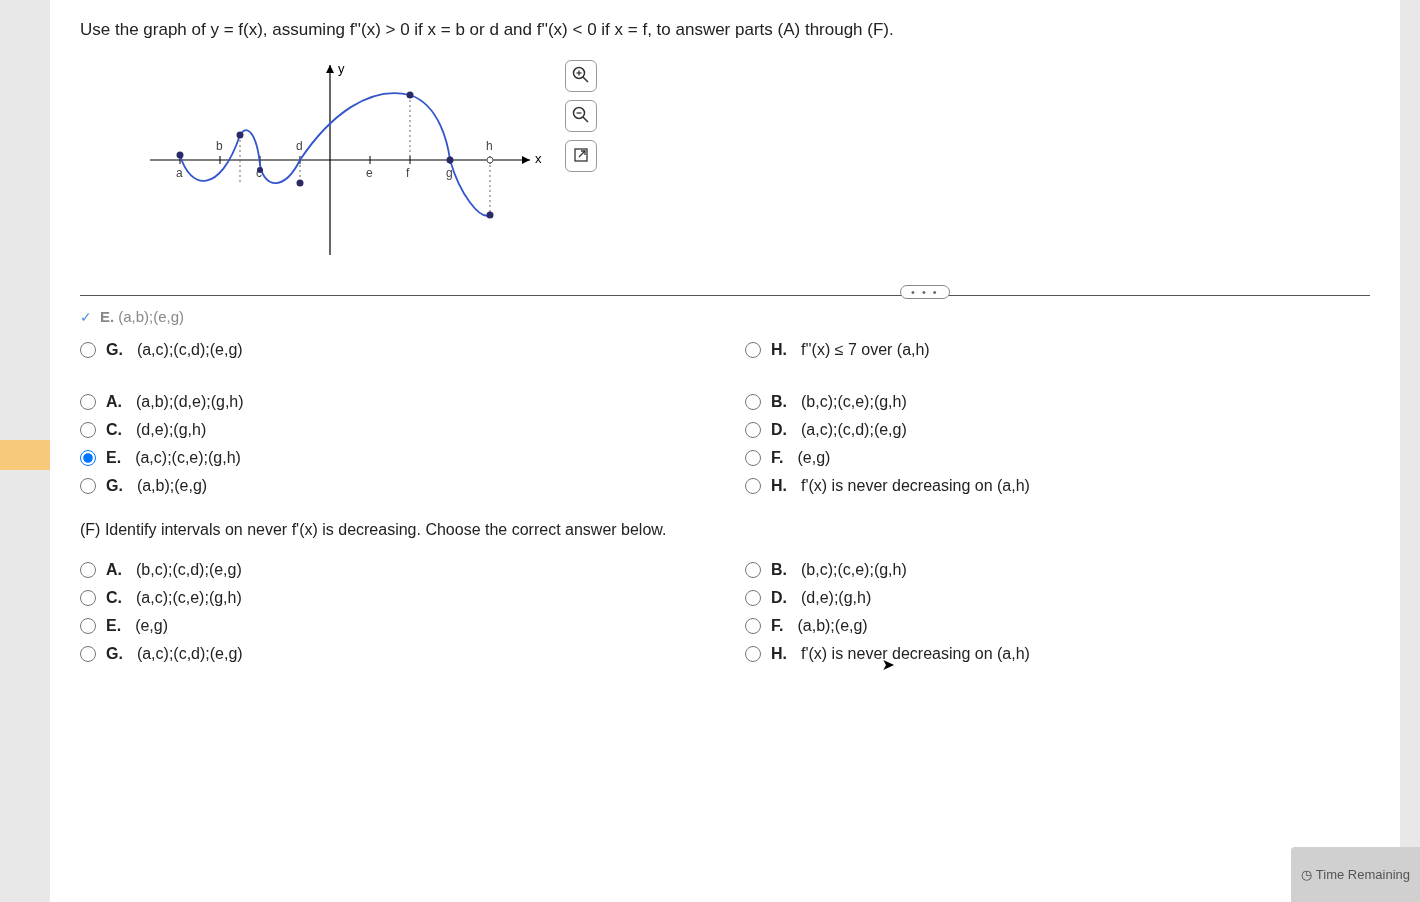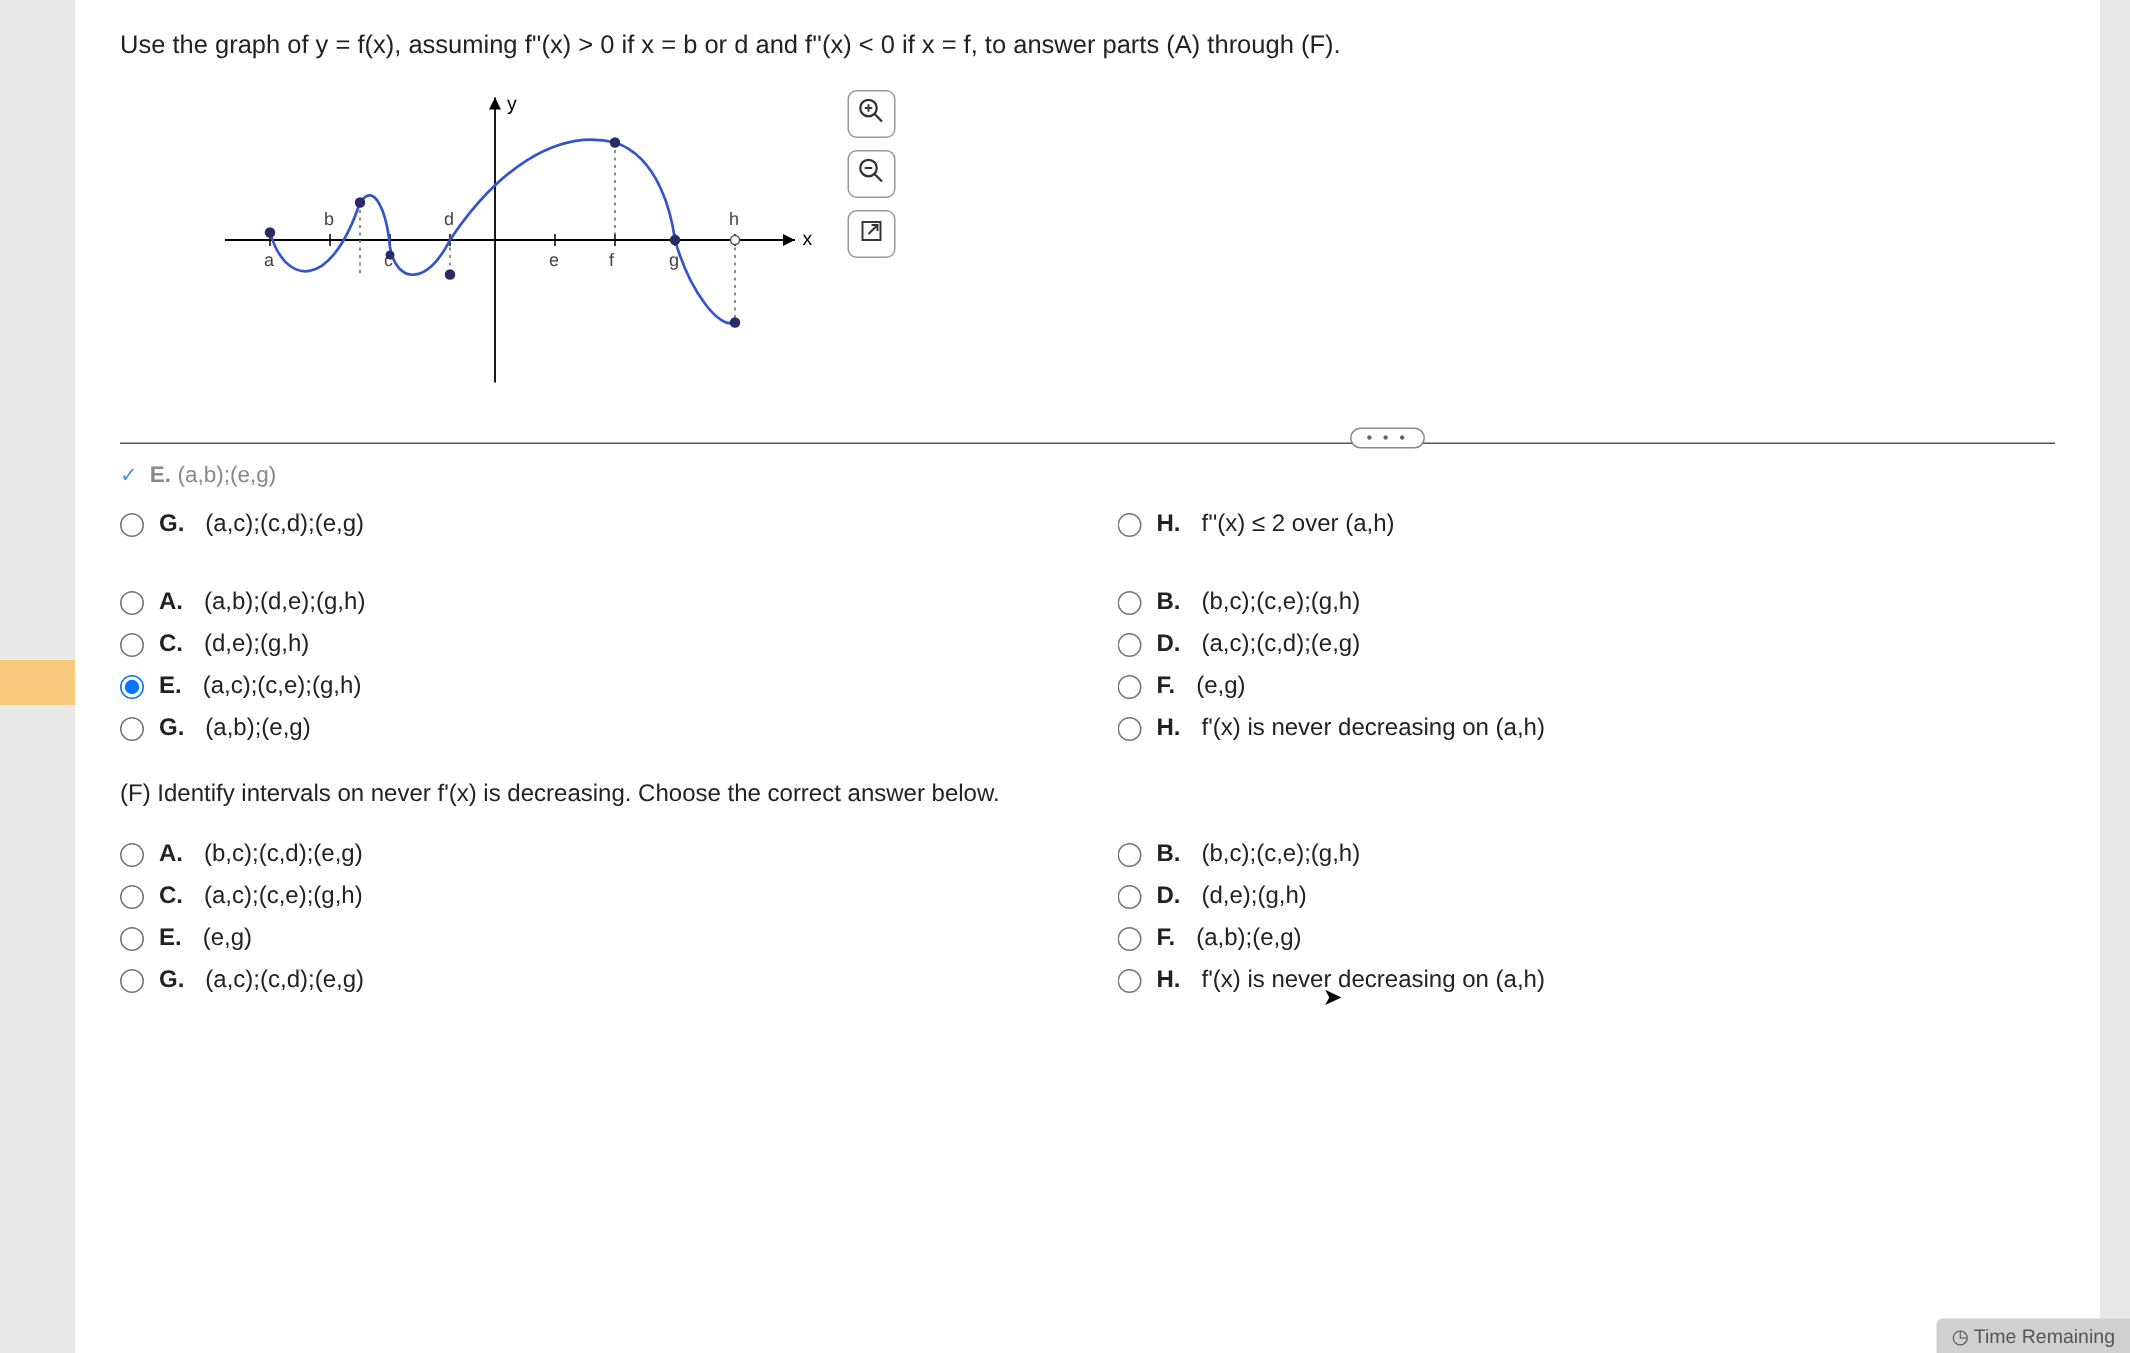--- a/index.html
+++ b/index.html
@@ -122,21 +122,21 @@
       right: 525px;
       top: 655px;
       font-size: 16px;
       color: #000;
     }
     .time-remain {
       position: absolute;
       right: 0;
       bottom: 0;
       background: #d0d0d0;
-      padding: 4px 10px;
+      padding: 20px 10px;
       font-size: 13px;
       color: #555;
       border-top-left-radius: 4px;
     }
   </style>
 </head>
 <body>
 
 <div class="left-tab"></div>
 
@@ -254,21 +254,21 @@
       <label class="option">
         <input type="radio" name="prevpart" style="">
         <span class="lbl">G.</span>
         <span>(a,c);(c,d);(e,g)</span>
       </label>
     </div>
     <div class="col">
       <label class="option">
         <input type="radio" name="prevpart" style="">
         <span class="lbl">H.</span>
-        <span>f''(x) ≤ 2 over (a,h)</span>
+        <span>f''(x) ≤ 7 over (a,h)</span>
       </label>
     </div>
   </div>
 
   <div class="opt-row">
     <div class="col">
       <label class="option">
           <input type="radio" name="pe" style="">
           <span class="lbl">A.</span>
           <span>(a,b);(d,e);(g,h)</span>

